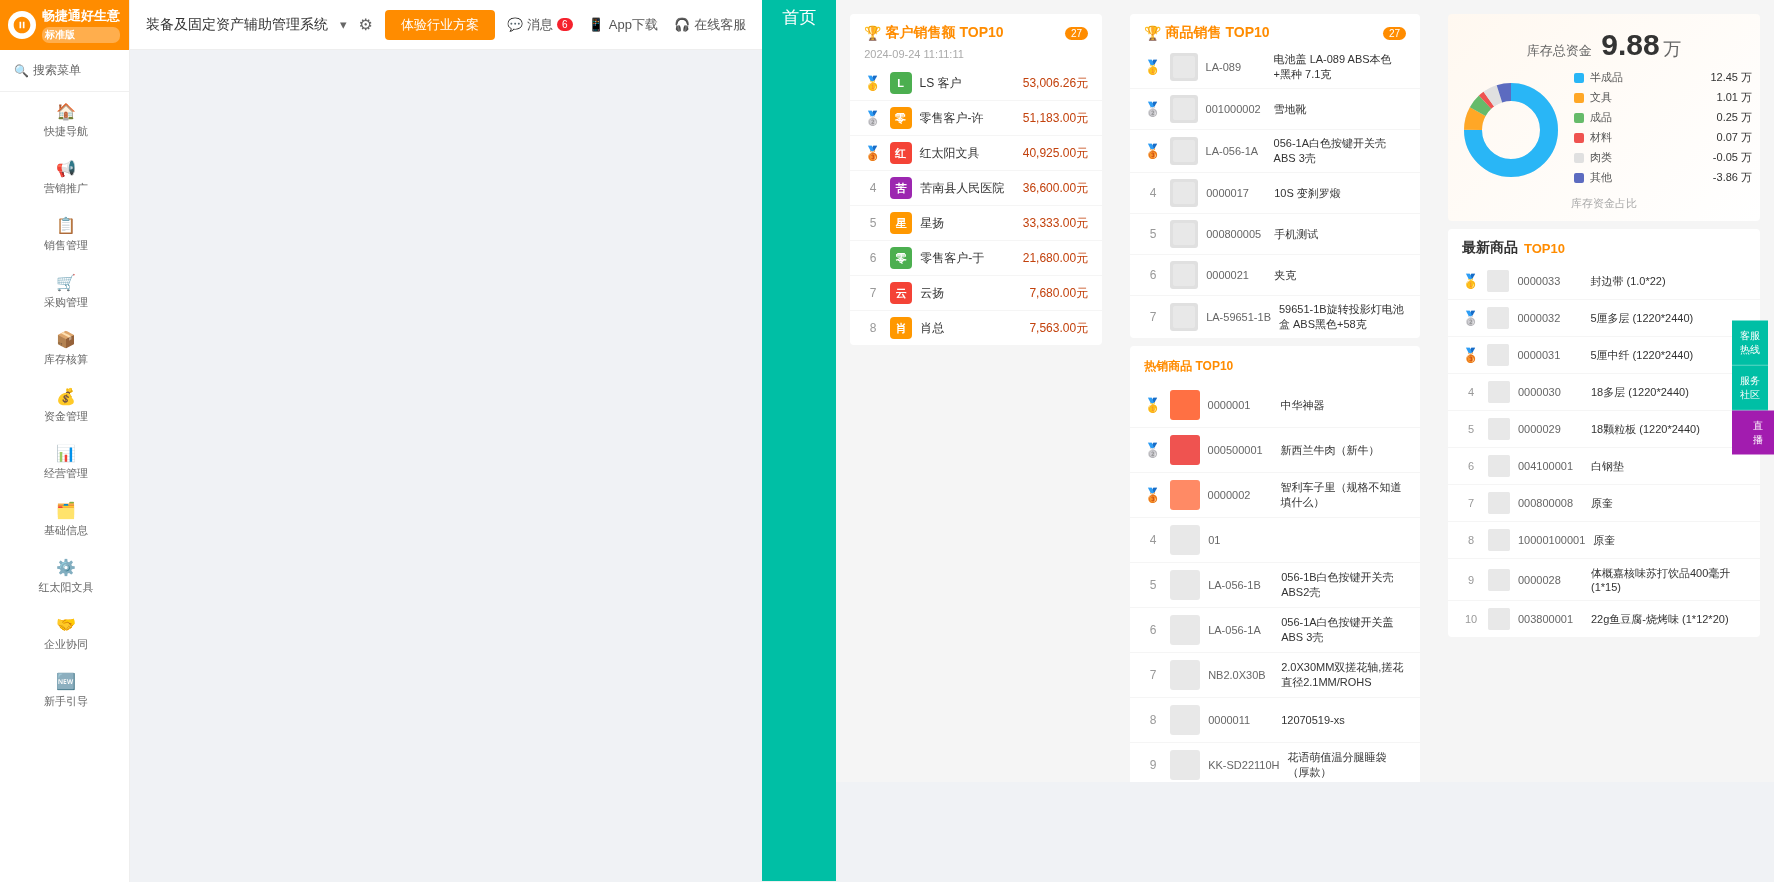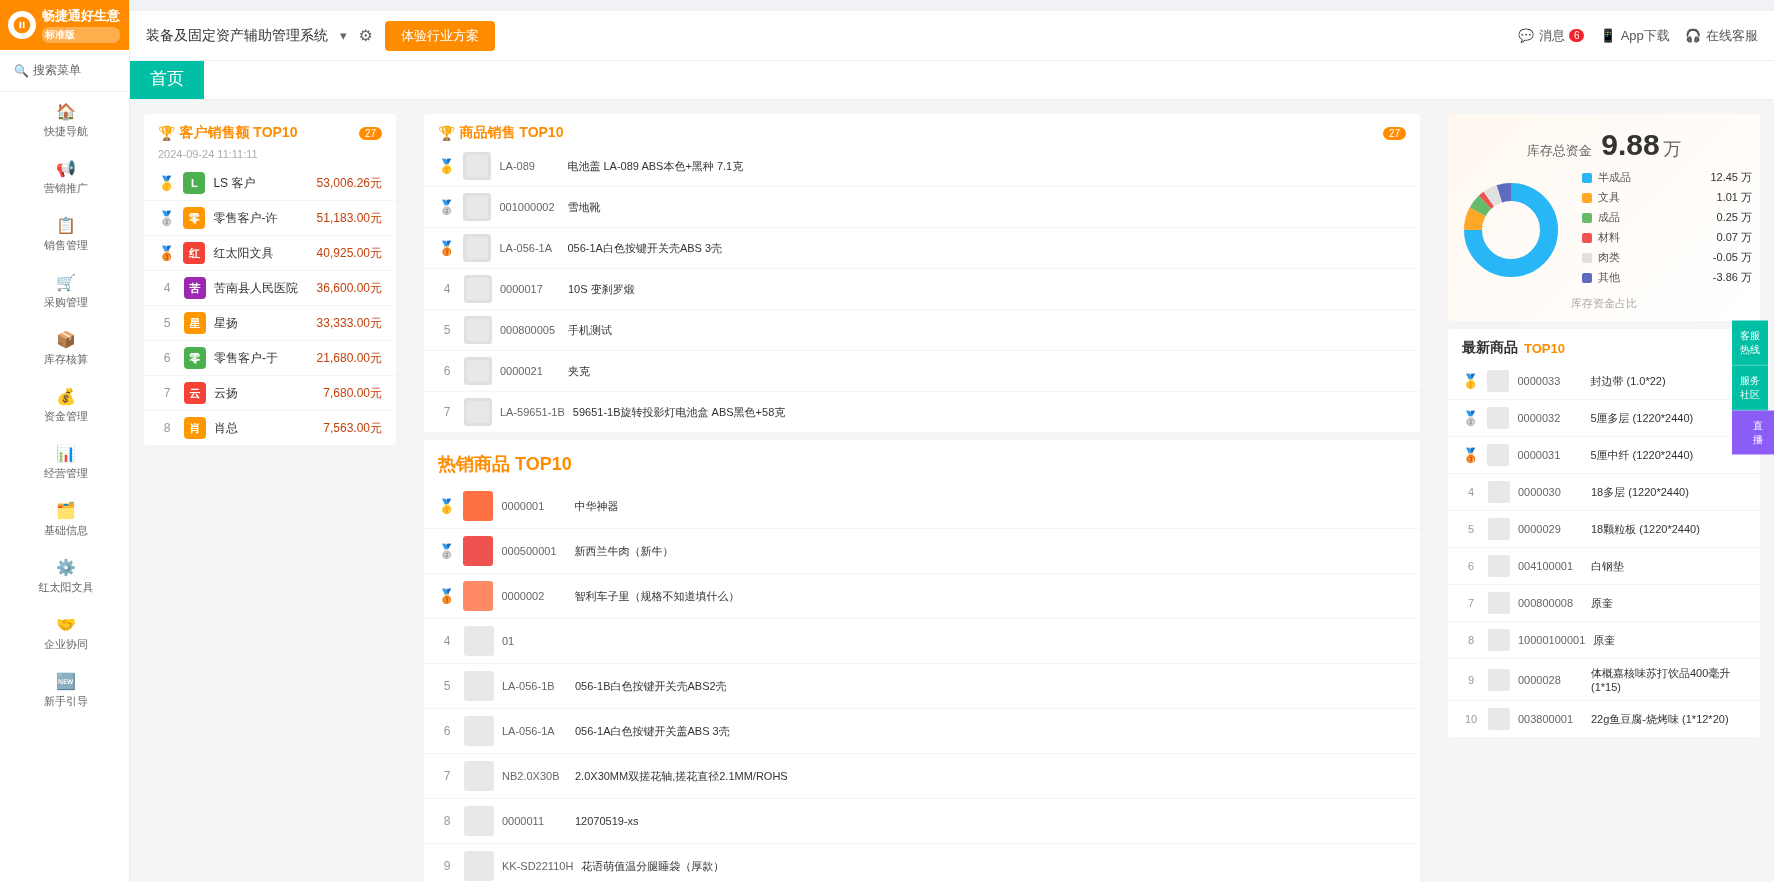--- a/index.html
+++ b/index.html
@@ -11,21 +11,21 @@
     .sidebar-logo .logo-icon { width: 28px; height: 28px; background: #fff; border-radius: 50%; display: flex; align-items: center; justify-content: center; }
     .sidebar-logo .logo-icon svg { width: 20px; height: 20px; }
     .sidebar-tag { font-size: 10px; background: rgba(255,255,255,0.3); border-radius: 7px; padding: 1px 3px; margin-top: 2px; }
     .sidebar-search { padding: 8px; border-bottom: 1px solid #f0f0f0; }
     .sidebar-search-btn { display: flex; align-items: center; gap: 4px; color: #666; font-size: 12px; cursor: pointer; padding: 4px 6px; }
     .sidebar-nav { flex: 1; overflow-y: auto; }
     .sidebar-nav-item { display: flex; flex-direction: column; align-items: center; padding: 10px 6px; cursor: pointer; color: #666; font-size: 11px; gap: 3px; border-left: 3px solid transparent; }
     .sidebar-nav-item .nav-icon { font-size: 16px; }
 
     
-    .main-area { flex: 1; display: flex; flex-direction: column; overflow: hidden; justify-content: flex-end; }
+    .main-area { flex: 1; display: flex; overflow: hidden; }
     .topbar { height: 50px; background: #fff; display: flex; align-items: center; padding: 0 16px; gap: 12px; border-bottom: 1px solid #eee; flex-shrink: 0; }
     .topbar-trial-btn { background: #ff8c00; color: #fff; border: none; border-radius: 4px; padding: 6px 16px; font-size: 13px; cursor: pointer; }
     .topbar-right { margin-left: auto; display: flex; align-items: center; gap: 16px; color: #555; font-size: 13px; }
     .topbar-right-item { display: flex; align-items: center; gap: 4px; cursor: pointer; }
     .badge { background: #f5222d; color: #fff; border-radius: 8px; padding: 1px 5px; font-size: 10px; }
 
     
     .page-tabs { background: #fff; border-bottom: 1px solid #eee; display: flex; flex-shrink: 0; }
     .page-tab { padding: 6px 20px; font-size: 17px; cursor: pointer; border-bottom: 3px solid transparent; }
     .page-tab.active { color: #fff; background: #00bfa5; border-bottom: 3px solid #00bfa5; }
@@ -40,21 +40,21 @@
     .rank-amount { font-size: 12px; color: #c2410c; font-weight: 500; }
 
     
     .product-row { display: flex; align-items: center; padding: 6px 14px; gap: 8px; border-bottom: 1px solid #f5f5f5; }
     .product-row:last-child { border-bottom: none; }
     .product-img { width: 28px; height: 28px; background: #e0e0e0; border-radius: 3px; flex-shrink: 0; display: flex; align-items: center; justify-content: center; font-size: 10px; color: #999; overflow: hidden; }
     .product-code { font-size: 11px; color: #666; min-width: 60px; }
     .product-name { flex: 1; font-size: 11px; color: #333; }
 
     
-    .donut-area { display: flex; align-items: center; gap: 16px; padding: 0 8px; }
+    .donut-area { display: flex; align-items: center; gap: 8px; padding: 0 8px; }
     .donut-chart { position: relative; width: 110px; height: 110px; flex-shrink: 0; }
     .donut-chart svg { width: 110px; height: 110px; }
     .donut-legend { flex: 1; }
     .legend-item { display: flex; align-items: center; gap: 6px; margin-bottom: 5px; font-size: 11px; }
     .legend-dot { width: 10px; height: 10px; border-radius: 2px; flex-shrink: 0; }
     .legend-label { flex: 1; color: #555; }
     .legend-value { color: #333; font-weight: 500; }
     .latest-row { display: flex; align-items: center; padding: 7px 14px; gap: 8px; border-bottom: 1px solid #f5f5f5; }
     .latest-row:last-child { border-bottom: none; }
     .latest-num { width: 18px; text-align: center; font-size: 11px; color: #999; }
@@ -340,21 +340,21 @@
                 </svg>
             </div>
             <span class="product-code">LA-59651-1B</span>
             <span class="product-name">59651-1B旋转投影灯电池盒 ABS黑色+58克</span>
           </div>
         </div>
       </div>
 
       <div class="panel" style="margin-top:8px;">
         <div style="padding:12px 14px 8px;">
-          <span style="font-size:18px; font-weight:bold; color:#ff8c00;">热销商品 TOP10</span>
+          <span style="font-size:12px; font-weight:bold; color:#ff8c00;">热销商品 TOP10</span>
         </div>
 
         <div>
           <div class="hot-row" style="padding:7px 14px;">
             <span style="font-size:14px;">🥇</span>
             <div class="hot-img colored" style="background:#ff7043; width:30px; height:30px; border-radius:3px;"></div>
             <span class="hot-code">0000001</span>
             <span class="hot-name">中华神器</span>
           </div>
           <div class="hot-row" style="padding:7px 14px;">
@@ -583,14 +583,14 @@
         </div>
       </div>
 
     </div>
   </div>
 </div>
 
 <div class="float-cs" style="position:fixed; right:0; bottom:200px; display:flex; flex-direction:column; z-index:999;">
   <div class="float-cs-item" style="background:#00bfa5; color:#fff; font-size:10px; text-align:center; padding:8px 5px; cursor:pointer; width:36px; border-bottom:1px solid rgba(255,255,255,0.2);">客服<br>热线</div>
   <div class="float-cs-item" style="background:#00bfa5; color:#fff; font-size:10px; text-align:center; padding:8px 5px; cursor:pointer; width:36px; border-bottom:1px solid rgba(255,255,255,0.2);">服务<br>社区</div>
-  <div class="float-cs-item" style="background:#8b5cf6; color:#fff; font-size:10px; text-align:center; padding:8px 21px; cursor:pointer; width:36px;">直播</div>
+  <div class="float-cs-item" style="background:#a21caf; color:#fff; font-size:10px; text-align:center; padding:8px 21px; cursor:pointer; width:36px;">直播</div>
 </div>
 
 </body></html>

